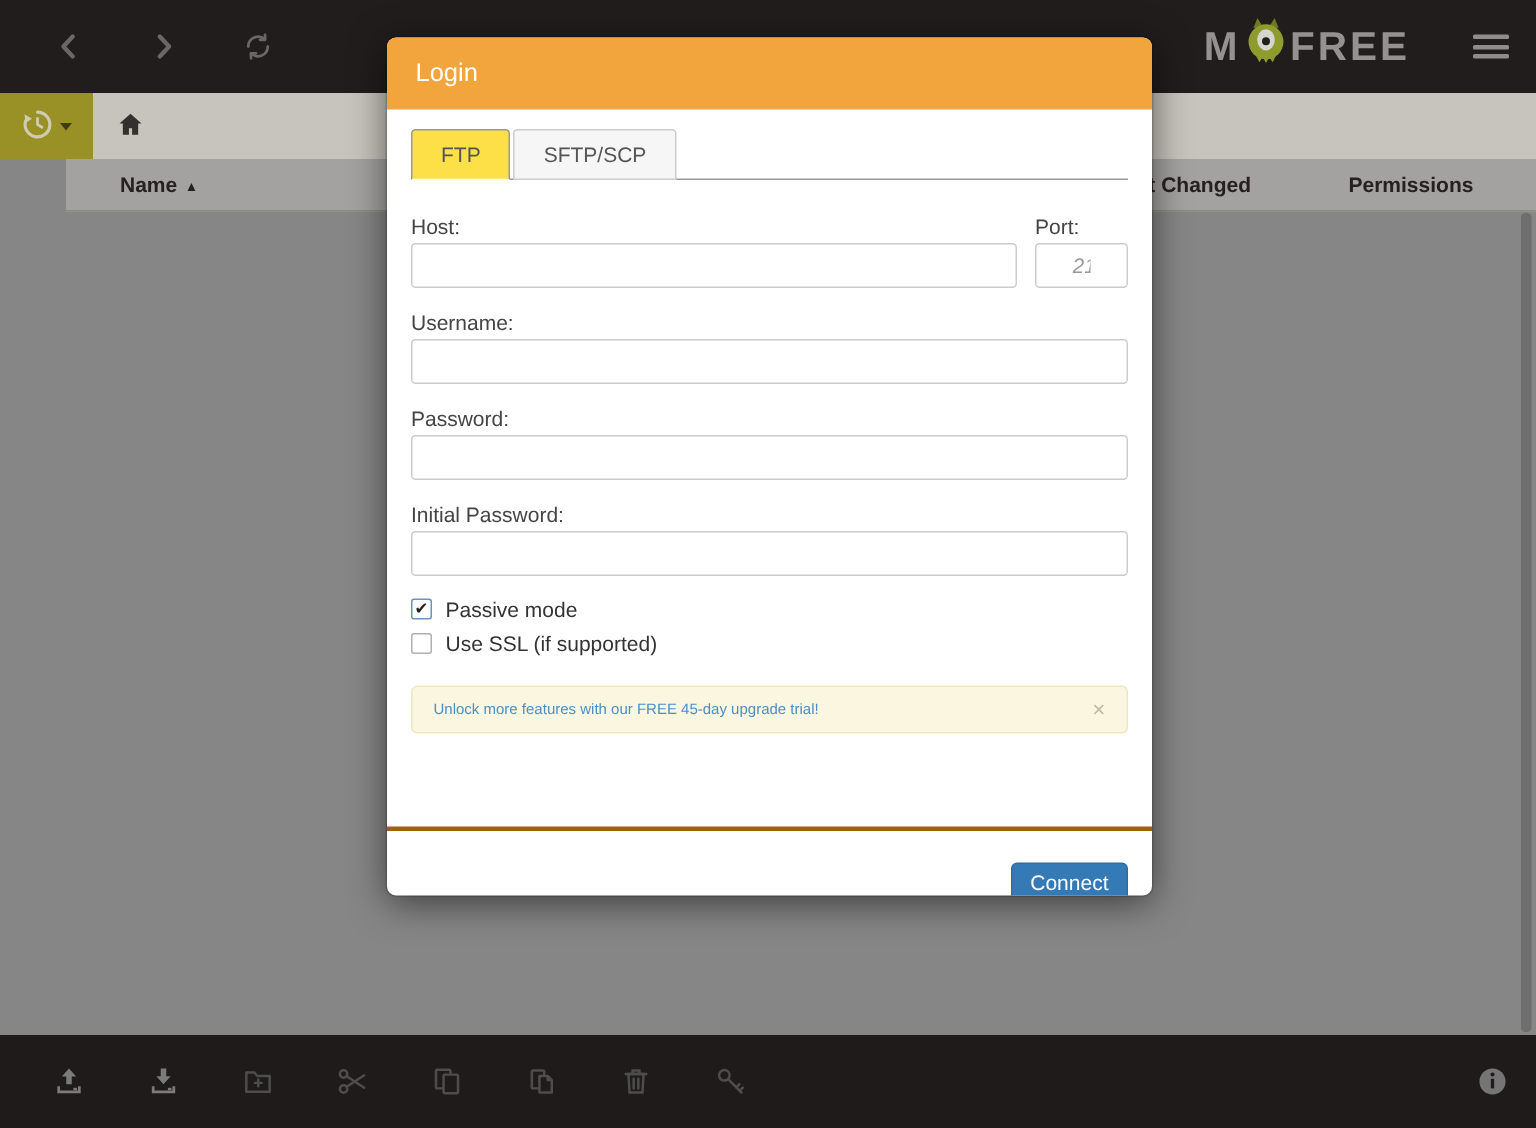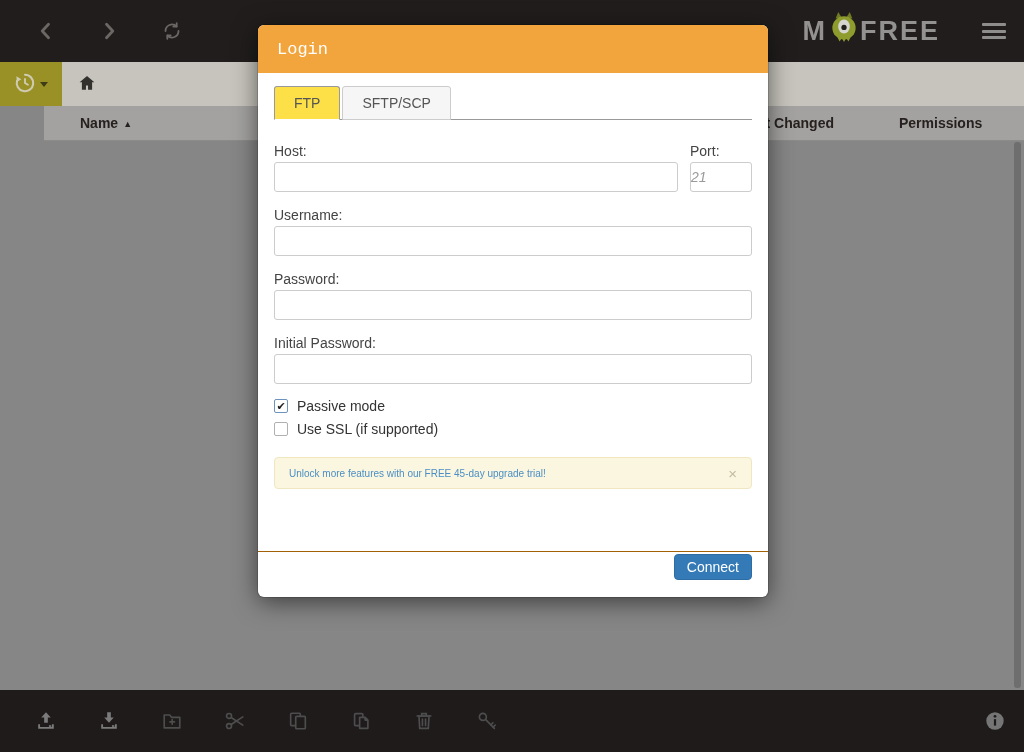--- a/index.html
+++ b/index.html
@@ -43,50 +43,50 @@
   .bottombar { position:absolute; bottom:0; left:0; width:1024px; height:62px; background:#1f1b1b; z-index:2; }
   .bottom-icons { position:absolute; left:14px; top:0; height:62px; display:flex; align-items:center; }
   .tool-btn { width:22px; height:22px; margin:0 20.5px; background:none; border:none; padding:0; cursor:pointer; color:#4d4d4d; }
   .tool-btn.bright { color:#7b7b7b; }
   .tool-btn svg { width:22px; height:22px; display:block; }
   .info-btn { position:absolute; right:18px; top:20px; width:22px; height:22px; background:none; border:none; padding:0; cursor:pointer; color:#757575; }
   .info-btn svg { width:22px; height:22px; display:block; }
 
   
   .modal { position:absolute; left:258px; top:25px; width:510px; height:572px; background:#fff; border-radius:6px; box-shadow:0 5px 25px rgba(0,0,0,0.55), 0 0 0 1px rgba(0,0,0,0.15); z-index:10; display:flex; flex-direction:column; overflow:hidden; }
-  .modal-header { height:48px; background:#f2a53c; flex:0 0 auto; display:flex; align-items:center; padding-left:19px;font-family:Liberation Mono, monospace; }
+  .modal-header { height:48px; background:#f2a53c; flex:0 0 auto; display:flex; align-items:center; padding-left:19px; }
   .modal-title { color:#fff; font-size:17px; font-weight:normal; }
   .modal-body { height:478px; flex:0 0 auto; padding:13px 16px 0; }
 
   .tabs { display:flex; height:34px; border-bottom:1px solid #999; margin-bottom:23px; }
   .tab { font-size:14px; line-height:16px; padding:8px 19px; cursor:pointer; color:#555; border-radius:3px 3px 0 0; margin-bottom:-1px; }
   .tab.active { background:#fde047; border:1px solid #999; border-bottom-color:#fff; }
   .tab.inactive { background:#f6f6f6; border:1px solid #ccc; margin-left:2px; }
 
   .form-row { display:flex; gap:12px; }
   .grow { flex:1; }
   .port-col { width:62px; flex:0 0 auto; }
   .form-group { margin-bottom:15px; }
   .field-label { display:block; font-size:14px; line-height:16px; color:#444; margin-bottom:3px; }
-  .text-input { width:100%; height:30px; border:1px solid #ccc; border-radius:3px; padding:4px 0; font-size:14px; font-family:inherit; color:#333; outline:none; }
+  .text-input { width:100%; height:30px; border:1px solid #ccc; border-radius:3px; padding:4px 24px; font-size:14px; font-family:inherit; color:#333; outline:none; }
   .text-input::placeholder { font-style:italic; color:#9a9a9a; }
 
   .checkbox-section { margin-top:5px; }
   .checkbox-row { display:flex; align-items:center; height:14px; margin-bottom:9px; cursor:pointer; }
   .cb-box { width:14px; height:14px; border:1px solid #b0b0b0; border-radius:2px; background:#fff; margin-right:9px; display:flex; align-items:center; justify-content:center; font-size:11px; line-height:11px; color:#222; }
   .cb-box .check { display:none; }
   .cb-box.checked { border-color:#6b93bd; }
   .cb-box.checked .check { display:block; }
   .cb-label { font-size:14px; color:#333;text-align:right; }
 
   .notice { margin-top:21px; height:32px; background:#fbf6df; border:1px solid #f0e7c0; border-radius:4px; display:flex; align-items:center; justify-content:space-between; padding:0 14px; }
   .notice-link { font-size:10px; color:#4b8fc5; text-decoration:none; cursor:pointer; }
   .notice-close { color:#c3baa2; font-size:15px; background:none; border:none; cursor:pointer; line-height:1; padding:0; }
 
-  .modal-footer { flex:0 0 auto; height:59px; border-top:1px solid #a16207; padding:2px 16px 10px; text-align:right; }
+  .modal-footer { flex:0 0 auto; height:59px; border-top:3px solid #a16207; padding:21px 16px 10px; text-align:right; }
   .connect-btn { height:26px; padding:0 12px; font-size:14px; font-family:inherit; color:#fff; background:#337ab7; border:1px solid #2e6da4; border-radius:4px; cursor:pointer; }
 </style>
 </head>
 <body>
 
 <div class="topbar">
   <div class="topbar-nav">
     <button class="nav-btn">
       <span>
         <svg viewBox="0 0 24 24" fill="none" stroke="currentColor" stroke-width="3.4" stroke-linecap="round" stroke-linejoin="round">

